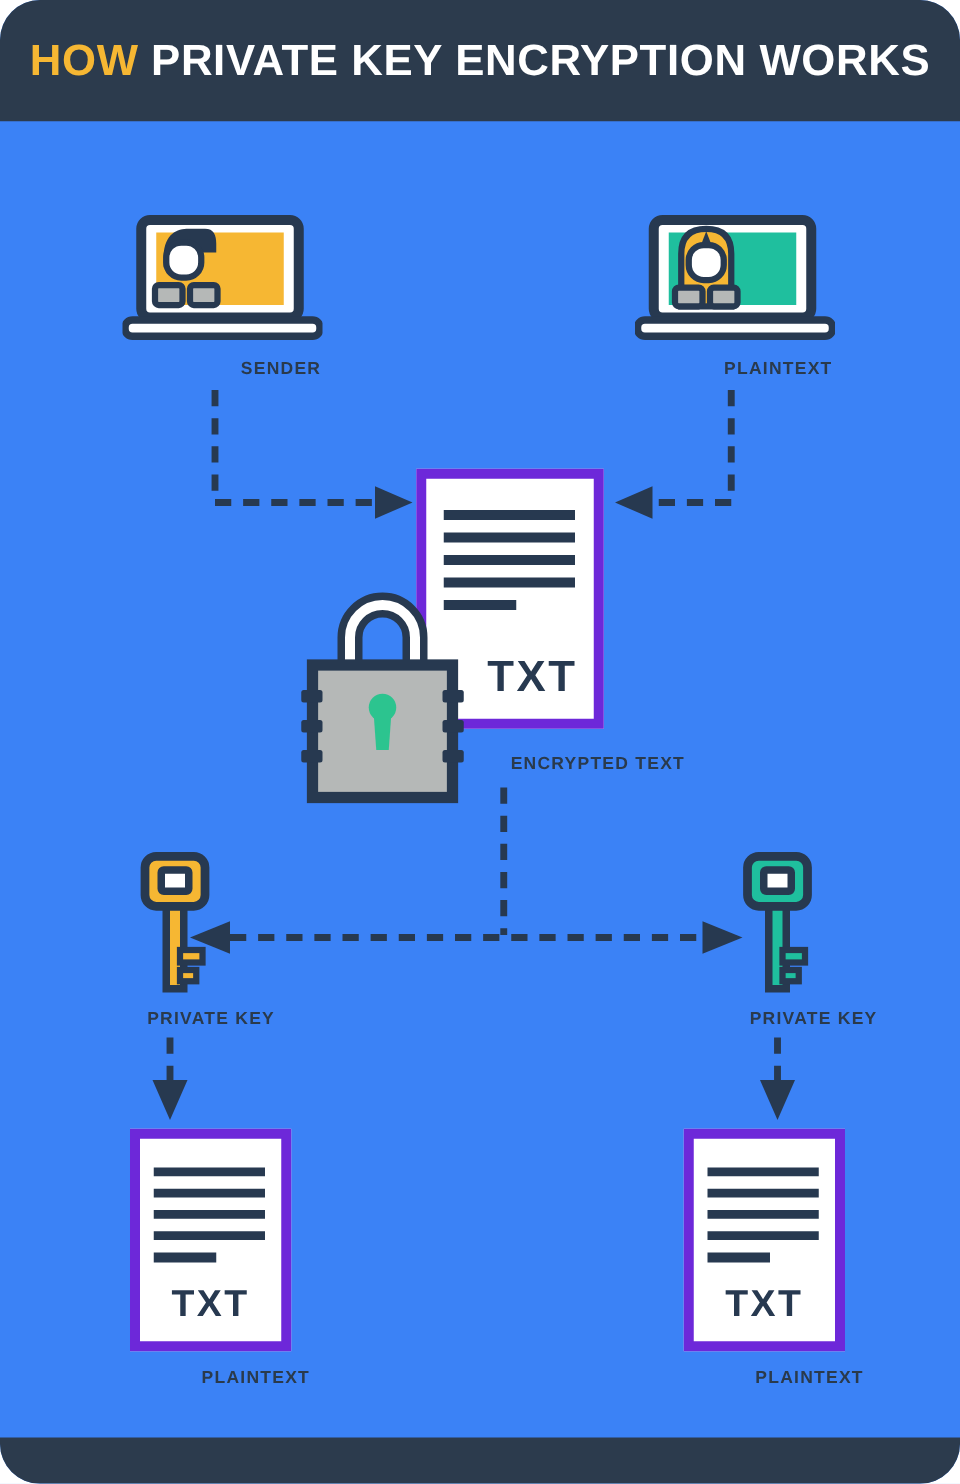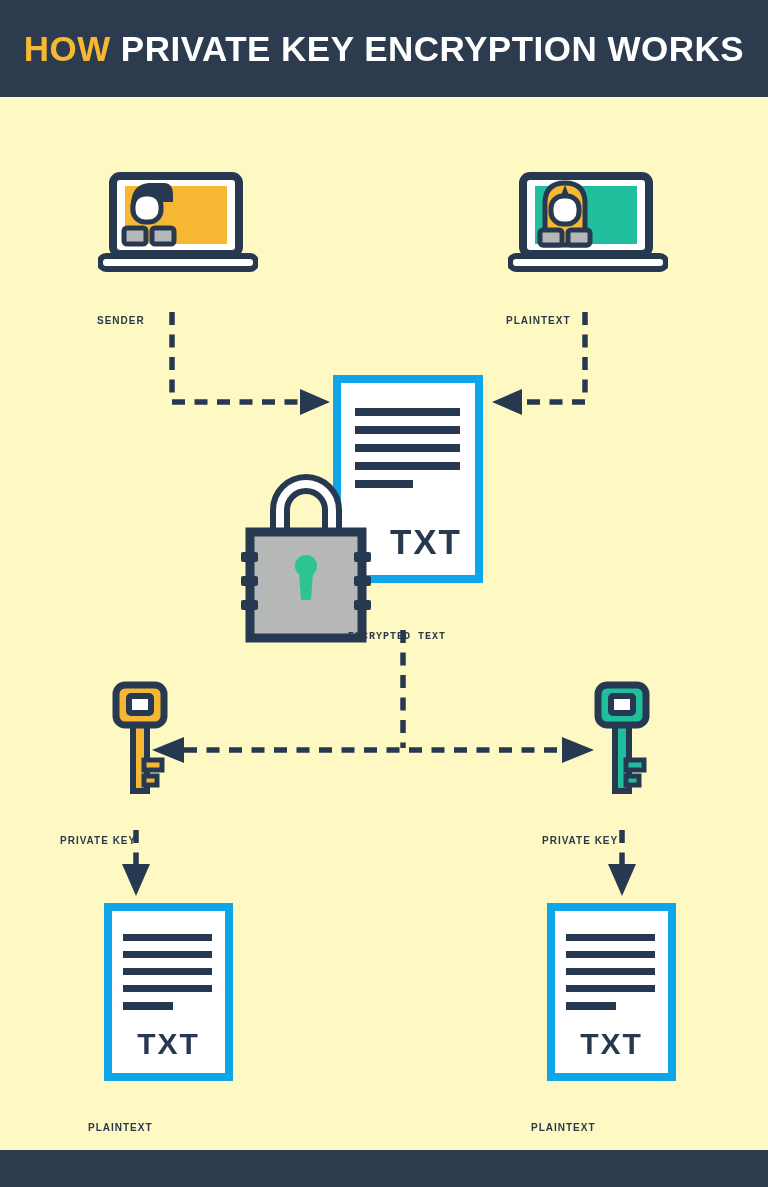--- a/index.html
+++ b/index.html
@@ -1,35 +1,36 @@
 <!DOCTYPE html>
 <html><head>
 <meta charset="utf-8">
 <style>
   html,body{margin:0;padding:0;background:#ffffff;}
   .canvas{
-    position:relative;width:768px;height:1187px;overflow:hidden;background:#fef9c3;
+    position:relative;width:768px;height:1187px;overflow:hidden;background:#3b82f6;
     font-family:"Liberation Sans","DejaVu Sans",sans-serif;
+    border-radius:32px;
   }
   .topbar{position:absolute;left:0;top:0;width:768px;height:97px;background:#2c3b4d;
     display:flex;align-items:center;justify-content:center;}
   .topbar h1{margin:0;font-size:35px;font-weight:800;letter-spacing:.5px;color:#ffffff;white-space:nowrap;}
   .topbar .hl{color:#f6b733;margin-right:10px;}
   .footerbar{position:absolute;left:0;top:1150px;width:768px;height:37px;background:#2c3b4d;}
 
   .arrows{position:absolute;left:0;top:0;pointer-events:none;}
   .arrows path{stroke:#273950;stroke-width:5.5;fill:none;stroke-dasharray:13 9.5;}
   .arrows polygon{fill:#273950;}
 
   .icon{position:absolute;}
 
-  .node-label{position:absolute;color:#2a3a4c;font-size:10px;font-weight:800;
-    letter-spacing:1px;text-align:left;white-space:nowrap;margin-top:29px;}
+  .node-label{position:absolute;color:#2a3a4c;font-size:14px;font-weight:800;
+    letter-spacing:1px;text-align:right;white-space:nowrap;}
 
-  .doc{position:absolute;background:#ffffff;border:8px solid #0ea5e9;box-sizing:border-box;}
+  .doc{position:absolute;background:#ffffff;border:8px solid #6d28d9;box-sizing:border-box;}
   .doc .ln{position:absolute;background:#273950;}
   .doc .badge{position:absolute;color:#273950;font-weight:800;letter-spacing:2px;}
   .doc-enc{left:333px;top:375px;width:150px;height:208px;}
   .doc-enc .badge{right:13px;bottom:13px;font-size:35px;}
   .doc-plain{top:903px;width:129px;height:178px;}
   .doc-plain-l{left:104px;}
   .doc-plain-r{left:547px;}
   .doc-plain .badge{left:0;right:0;bottom:12px;font-size:30px;text-align:center;}
 </style>
 </head>
@@ -100,21 +101,21 @@
     <rect x="10" y="80" width="112" height="106" fill="#b5b8b7" stroke="#273950" stroke-width="9"></rect>
     <rect x="1" y="100" width="17" height="10" rx="2" fill="#273950"></rect>
     <rect x="1" y="124" width="17" height="10" rx="2" fill="#273950"></rect>
     <rect x="1" y="148" width="17" height="10" rx="2" fill="#273950"></rect>
     <rect x="114" y="100" width="17" height="10" rx="2" fill="#273950"></rect>
     <rect x="114" y="124" width="17" height="10" rx="2" fill="#273950"></rect>
     <rect x="114" y="148" width="17" height="10" rx="2" fill="#273950"></rect>
     <circle cx="66" cy="114" r="11" fill="#2cc48f"></circle>
     <path d="M59,120 L73,120 L71,148 L61,148 Z" fill="#2cc48f"></path>
   </svg>
-  <div class="node-label" style="left:348px;top:602px;width:200px;font-family:Liberation Mono, monospace;">ENCRYPTED TEXT</div>
+  <div class="node-label" style="left:348px;top:602px;width:200px;">ENCRYPTED TEXT</div>
 
   <svg class="icon" style="left:112px;top:681px;" width="58" height="116" viewBox="0 0 58 116">
     <rect x="21" y="40" width="14" height="70" fill="#f6b733" stroke="#273950" stroke-width="6"></rect>
     <rect x="32" y="79" width="18" height="10" fill="#f6b733" stroke="#273950" stroke-width="5"></rect>
     <rect x="32" y="95" width="13" height="9" fill="#f6b733" stroke="#273950" stroke-width="5"></rect>
     <rect x="4" y="4" width="48" height="40" rx="9" fill="#f6b733" stroke="#273950" stroke-width="7"></rect>
     <rect x="17" y="15" width="22" height="17" rx="2" fill="#ffffff" stroke="#273950" stroke-width="6"></rect>
   </svg>
   <div class="node-label" style="left:60px;top:806px;width:160px;">PRIVATE KEY</div>
 

